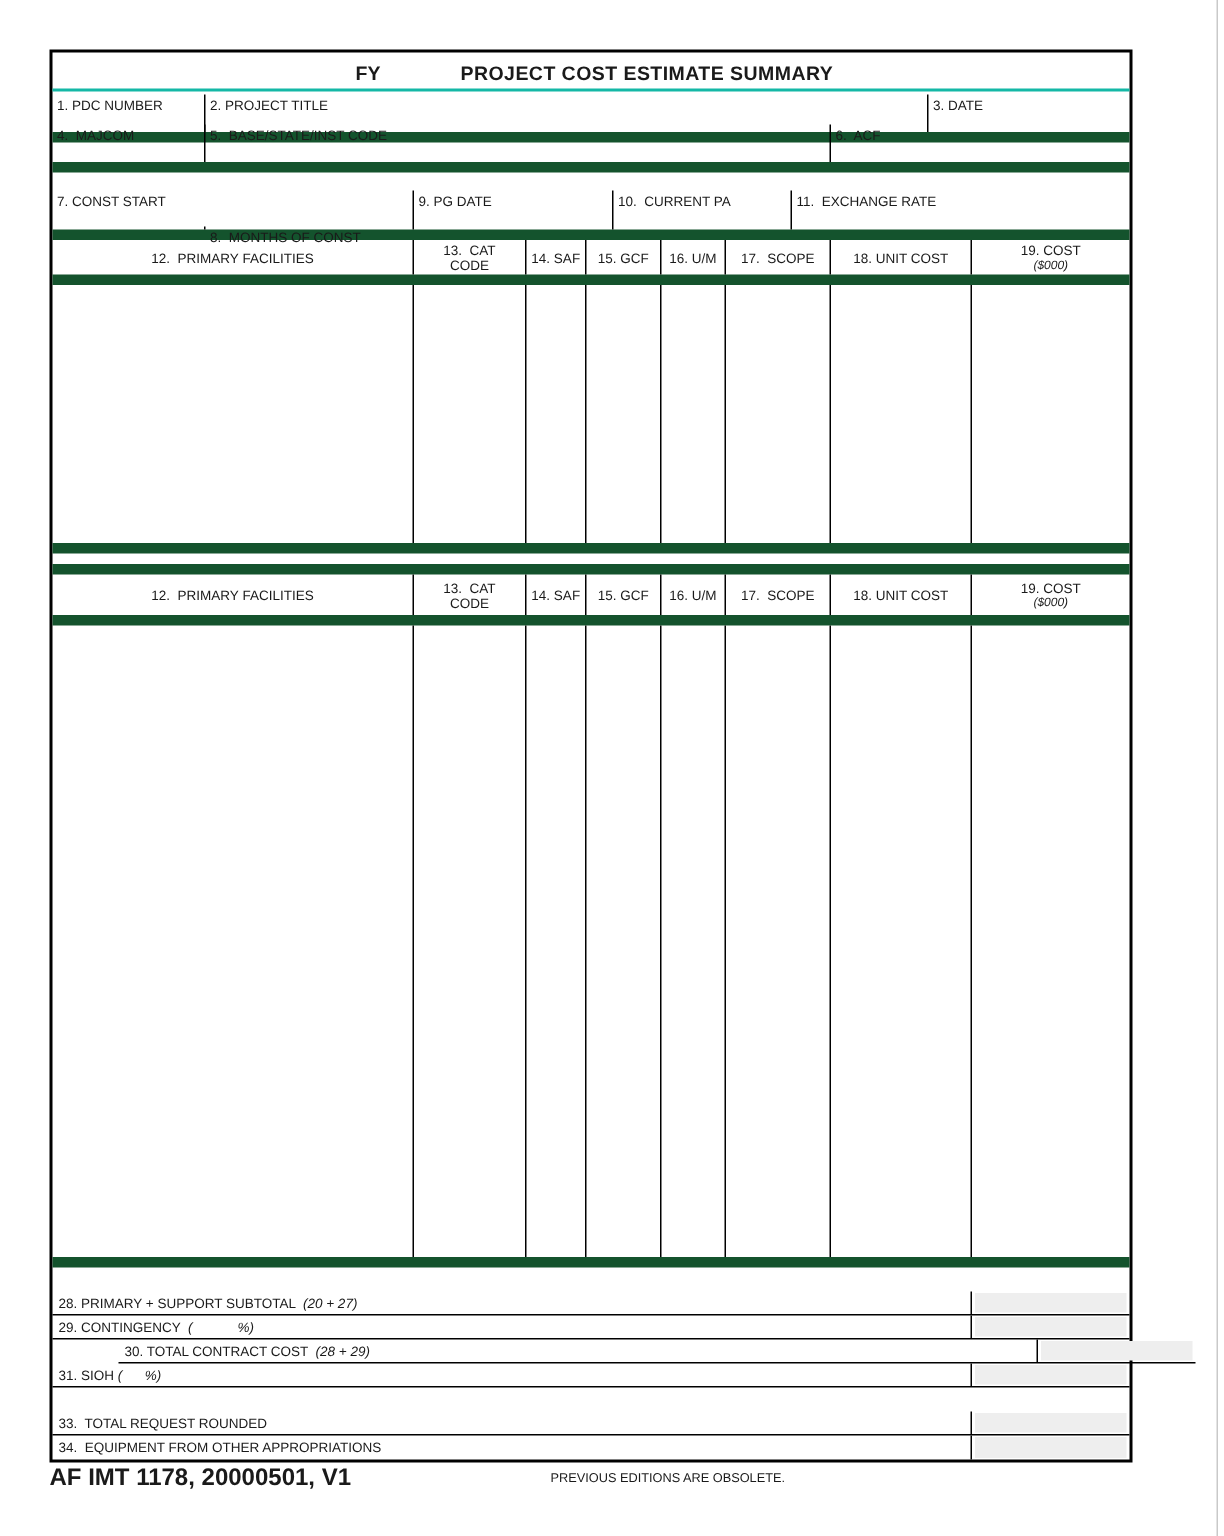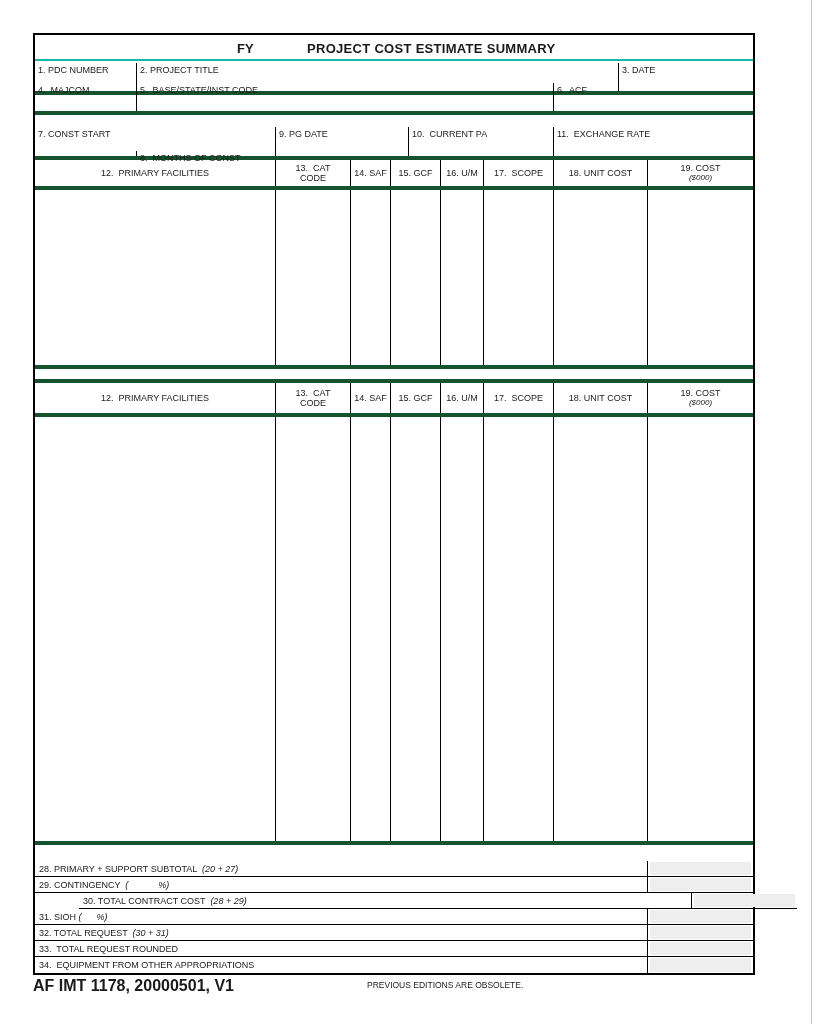--- a/index.html
+++ b/index.html
@@ -20,21 +20,21 @@
     position:absolute;top:2px;left:3px;font-size:9px;line-height:10px;
     white-space:pre;letter-spacing:0px;
   }
   .th-cell{
     display:flex;flex-direction:column;align-items:center;justify-content:center;
     font-size:9px;line-height:10px;text-align:center;white-space:pre;
   }
   .title-band{border-bottom:2px solid #14b8a6;height:26px;top:0;}
   .title-fy{position:absolute;left:202px;top:6px;font-weight:bold;font-size:13px;}
   .title-main{position:absolute;left:272px;top:6px;font-weight:bold;font-size:13px;letter-spacing:0.3px;}
-  .hdr-row{border-bottom:4px solid #14532d;padding-left:47px;}
+  .hdr-row{border-bottom:7px solid #14532d;padding-left:47px;}
   .sum-row{position:absolute;left:0;width:718px;height:16px;border-bottom:1px solid #000;box-sizing:border-box;}
   .sum-row:last-child{border-bottom:none;}
   .sum-label{position:absolute;left:4px;top:3px;font-size:9px;white-space:pre;}
   .sum-note{font-style:italic;white-space:pre;}
   .sum-value{position:absolute;left:612px;top:0;bottom:0;width:106px;border-left:1px solid #000;box-sizing:border-box;}
   .sum-shade{position:absolute;left:2px;right:2px;top:1px;bottom:1px;background:#eeeeee;}
   .cost-sub{font-size:8px;font-style:italic;}
   .footer-id{position:absolute;left:33px;top:977px;font-weight:bold;font-size:16px;}
   .footer-note{position:absolute;left:367px;top:980px;font-size:8.5px;}
 </style>
@@ -80,21 +80,21 @@
     </div>
     <div class="cell vline" style="left:101px;width:139px;margin-top:24px;">
       <span class="lbl">8.  MONTHS OF CONST</span>
     </div>
     <div class="cell vline" style="left:240px;width:115px;">
       <span class="lbl">9. PG DATE</span>
     </div>
     <div class="cell vline" style="left:373px;width:163px;">
       <span class="lbl">10.  CURRENT PA</span>
     </div>
-    <div class="cell vline" style="left:518px;width:200px;">
+    <div class="cell vline" style="left:492px;width:200px;">
       <span class="lbl">11.  EXCHANGE RATE</span>
     </div>
   </div>
 
   <div class="band hdr-row" style="top:125px;height:30px;">
     <div class="cell th-cell" style="left:0;width:240px;"><span>12.  PRIMARY FACILITIES</span></div>
     <div class="cell vline th-cell" style="left:240px;width:75px;"><span>13.  CAT</span><span>CODE</span></div>
     <div class="cell vline th-cell" style="left:315px;width:40px;"><span>14. SAF</span></div>
     <div class="cell vline th-cell" style="left:355px;width:50px;"><span>15. GCF</span></div>
     <div class="cell vline th-cell" style="left:405px;width:43px;"><span>16. U/M</span></div>
@@ -156,26 +156,20 @@
       <div class="sum-value">
           <div class="sum-shade"></div>
         </div>
     </div>
     <div class="sum-row" style="top:64px;">
       <span class="sum-label"><span>31. SIOH </span><span class="sum-note">(      %)</span></span>
       <div class="sum-value">
           <div class="sum-shade"></div>
         </div>
     </div>
-    <div class="sum-row" style="top:80px;">
-      <span class="sum-label"><span>32. TOTAL REQUEST  </span><span class="sum-note">(30 + 31)</span></span>
-      <div class="sum-value">
-          <div class="sum-shade"></div>
-        </div>
-    </div>
     <div class="sum-row" style="top:96px;">
       <span class="sum-label"><span>33.  TOTAL REQUEST ROUNDED</span><span class="sum-note"></span></span>
       <div class="sum-value">
           <div class="sum-shade"></div>
         </div>
     </div>
     <div class="sum-row" style="top:112px;border-bottom:none;">
       <span class="sum-label"><span>34.  EQUIPMENT FROM OTHER APPROPRIATIONS</span><span class="sum-note"></span></span>
       <div class="sum-value">
           <div class="sum-shade"></div>

